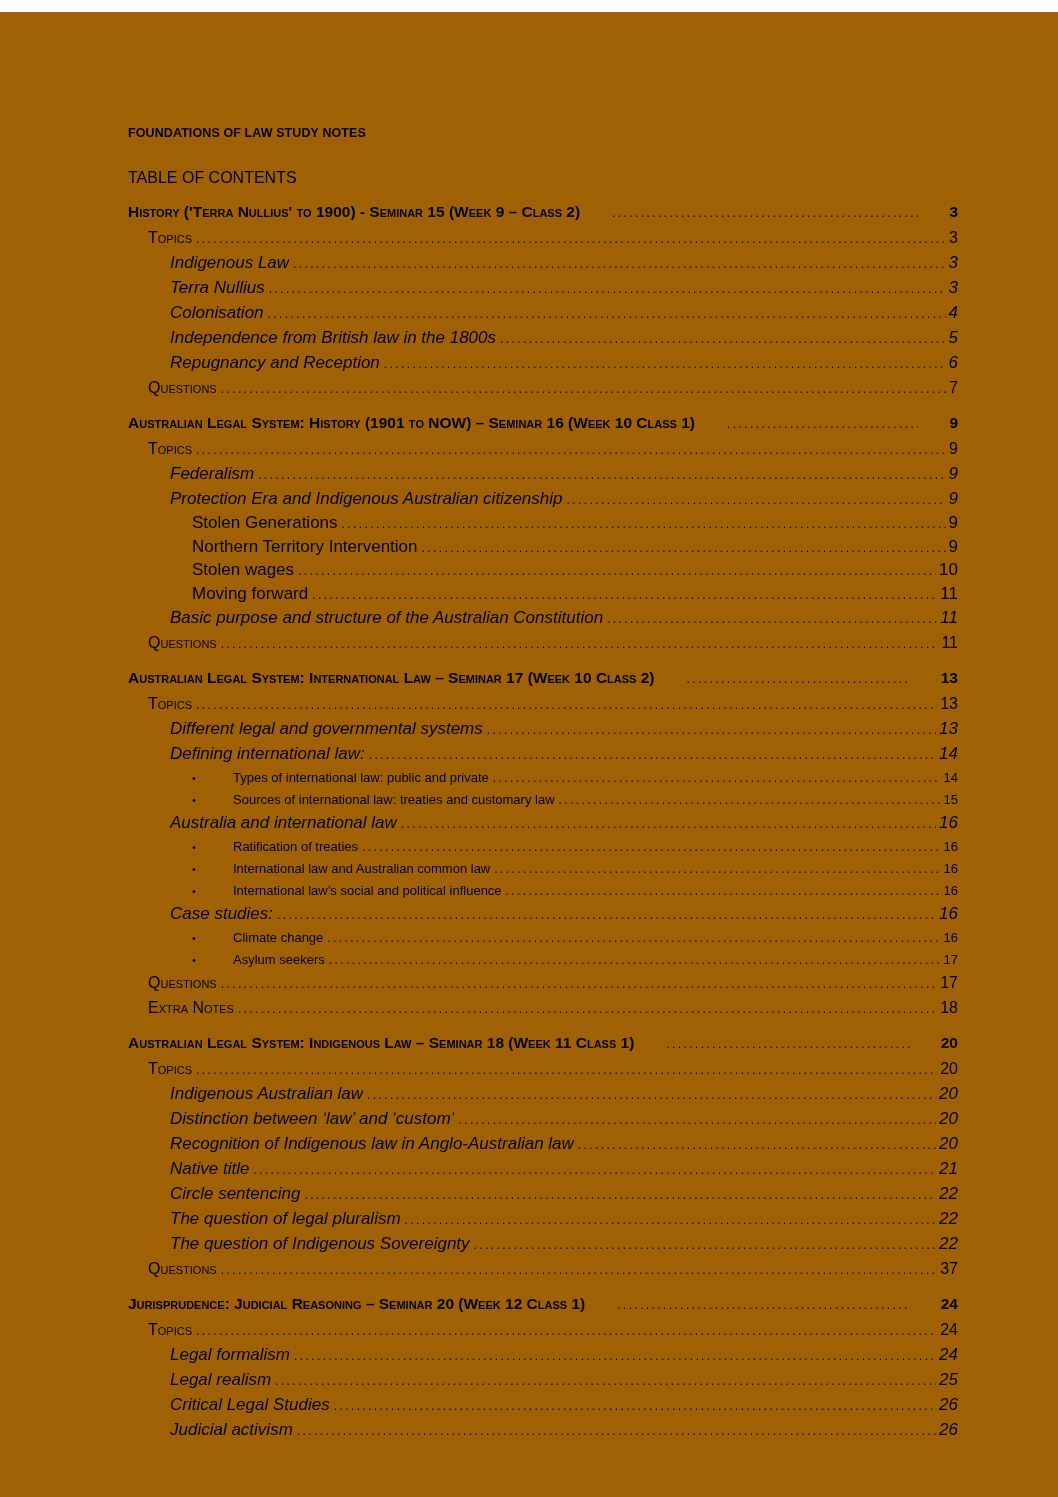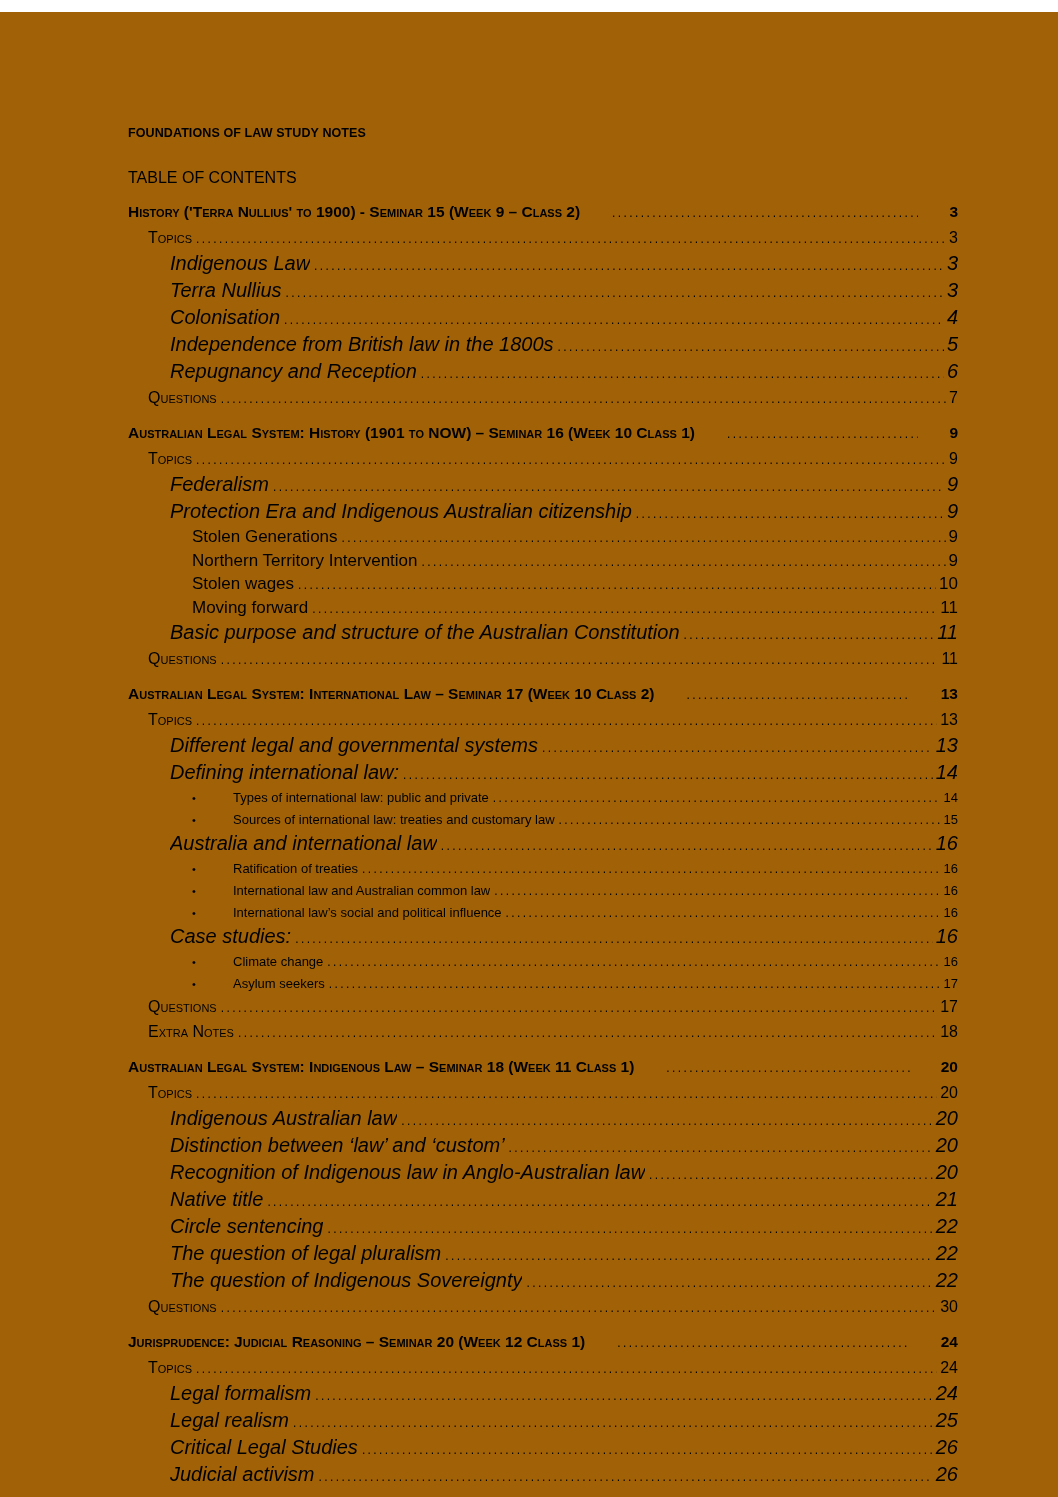--- a/index.html
+++ b/index.html
@@ -76,21 +76,21 @@
     gap: 28px;
   }
   .l2 {
     font-variant: small-caps;
     font-size: 16px;
     line-height: 24px;
     padding-left: 20px;
   }
   .l3 {
     font-style: italic;
-    font-size: 20px;
+    font-size: 17px;
     line-height: 24px;
     padding-left: 42px;
   }
   .l4 {
     font-size: 17px;
     line-height: 21.5px;
     padding-left: 64px;
   }
   .lb {
     font-size: 13px;
@@ -329,21 +329,21 @@
           <span class="pg">22</span>
       </div>
       <div class="row l3">
         <span class="lbl">The question of Indigenous Sovereignty</span>
           <span class="dots"></span>
           <span class="pg">22</span>
       </div>
       <div class="row l2">
         <span class="lbl">Questions</span>
           <span class="dots"></span>
-          <span class="pg">30</span>
+          <span class="pg">37</span>
       </div>
 
       <div class="row l1">
         <span class="lbl">Jurisprudence: Judicial Reasoning – Seminar 20 (Week 12 Class 1)</span>
           <span class="dots"></span>
           <span class="pg">24</span>
       </div>
       <div class="row l2">
         <span class="lbl">Topics</span>
           <span class="dots"></span>

